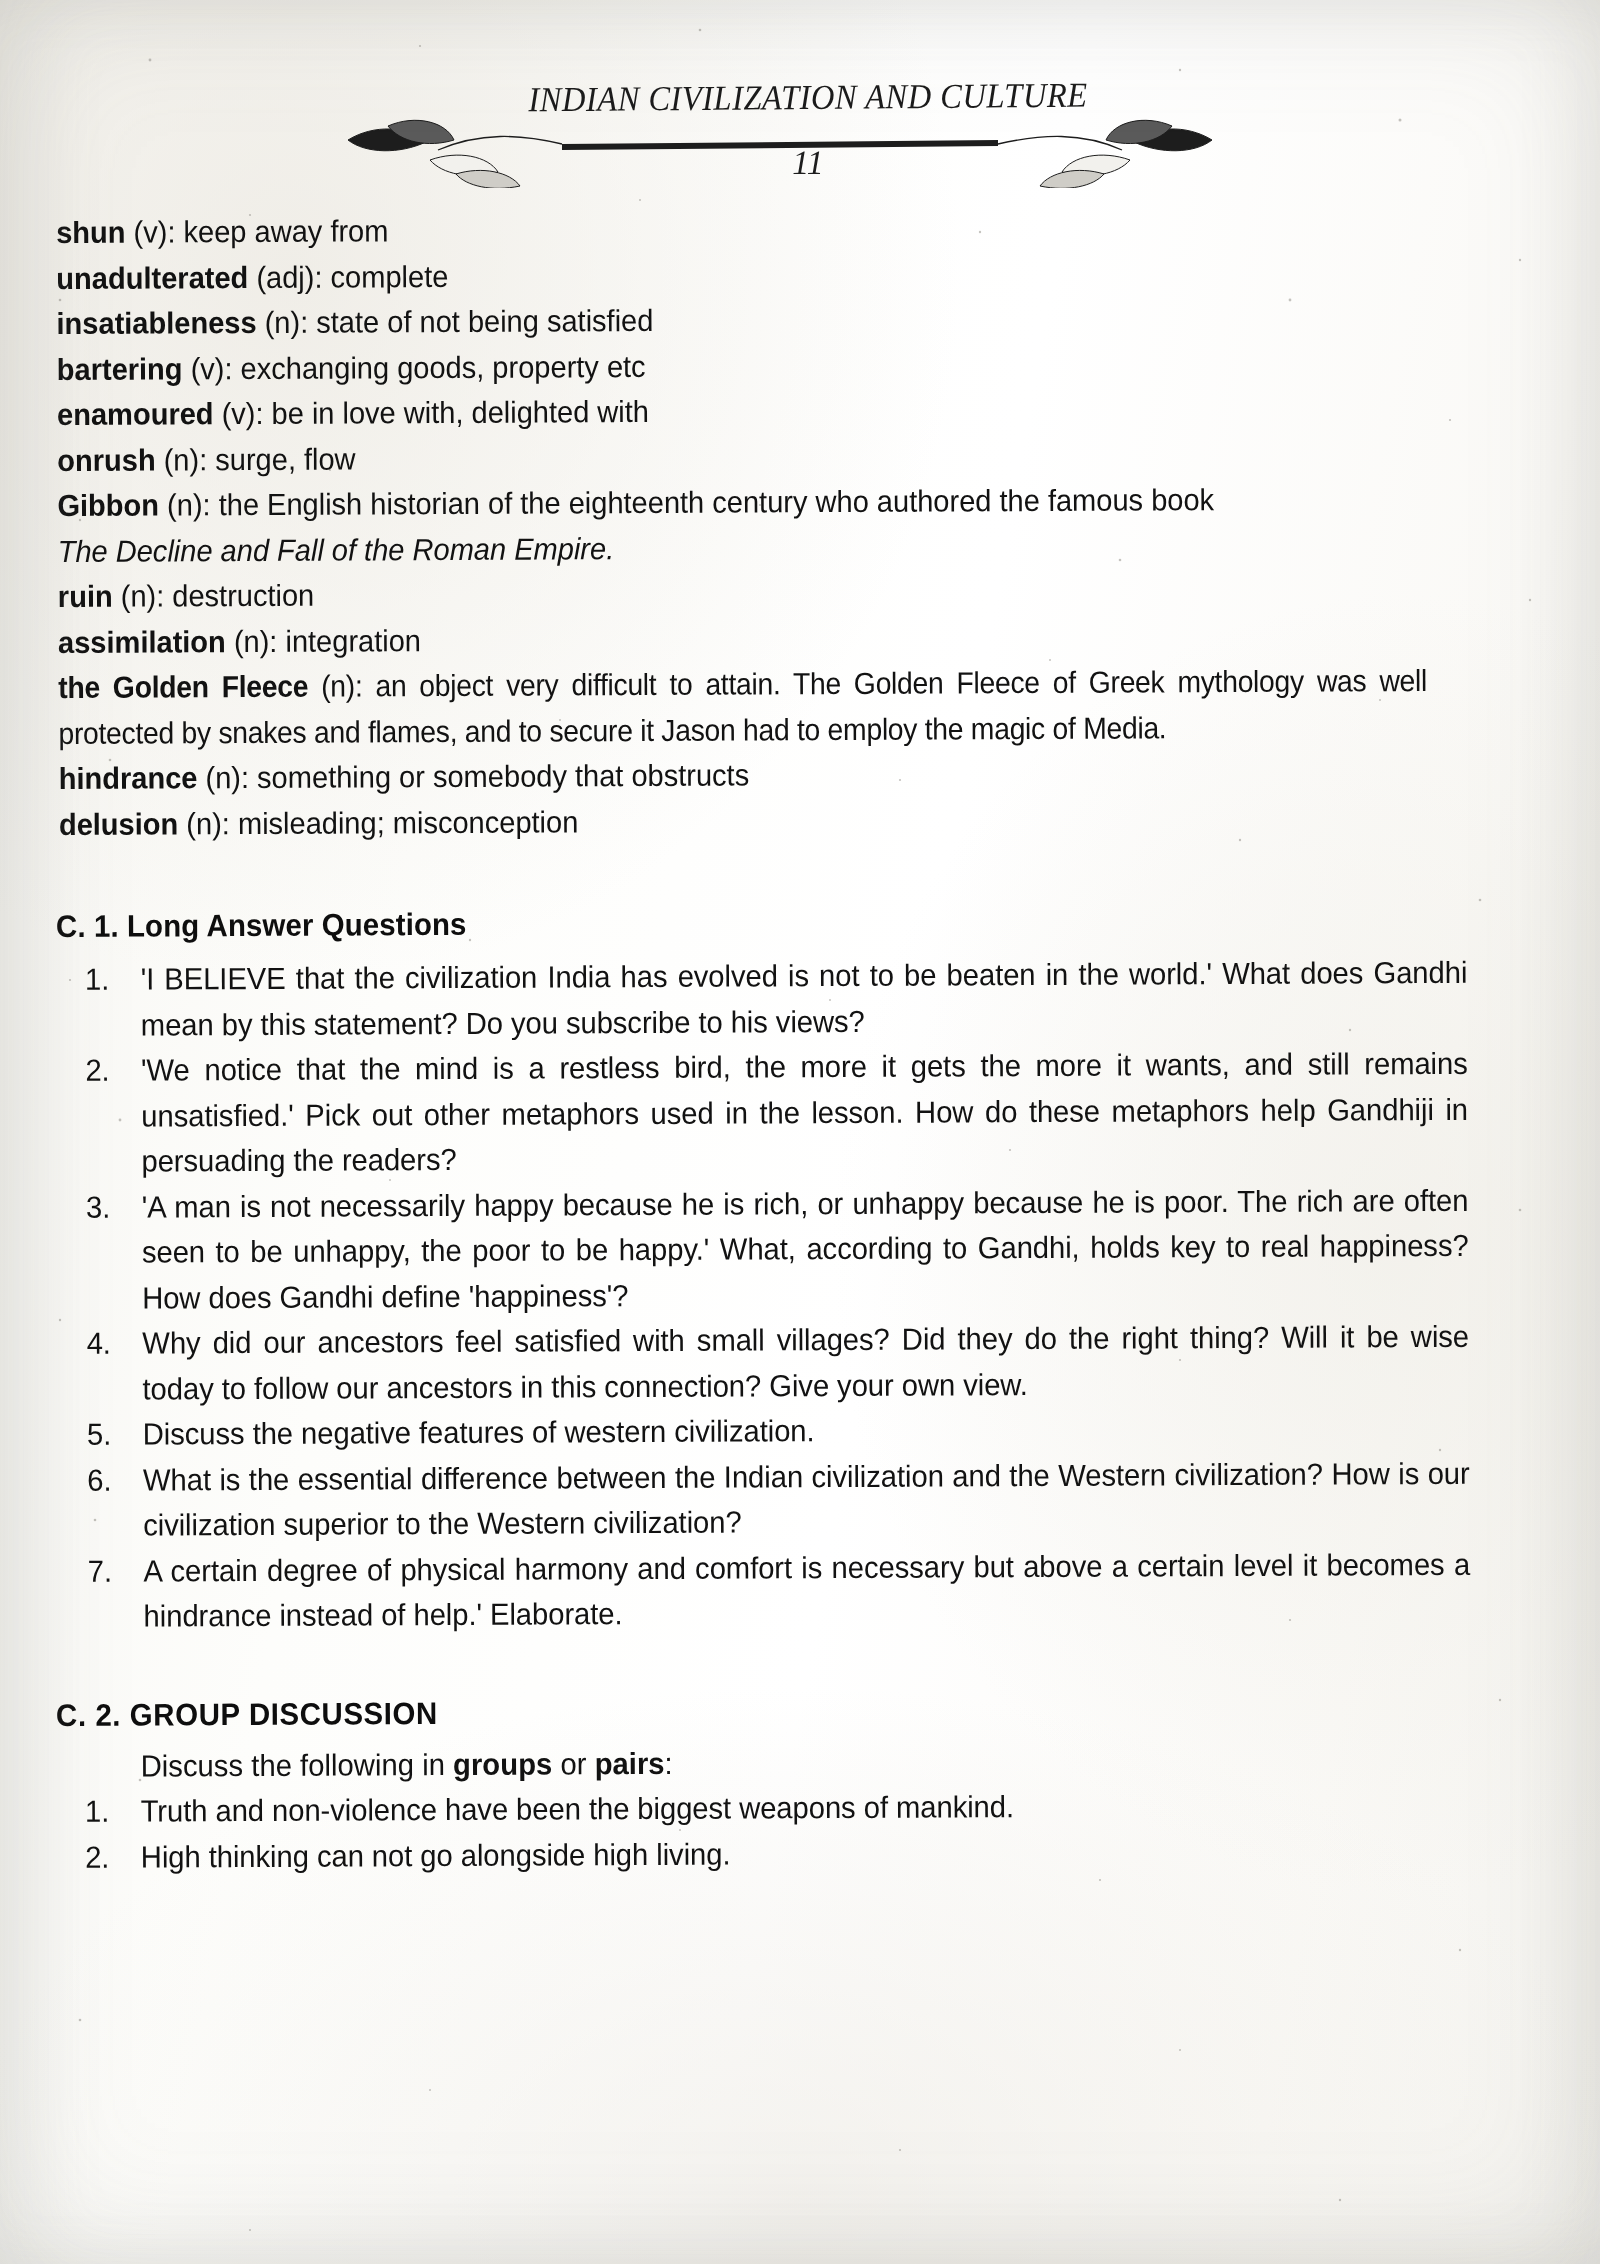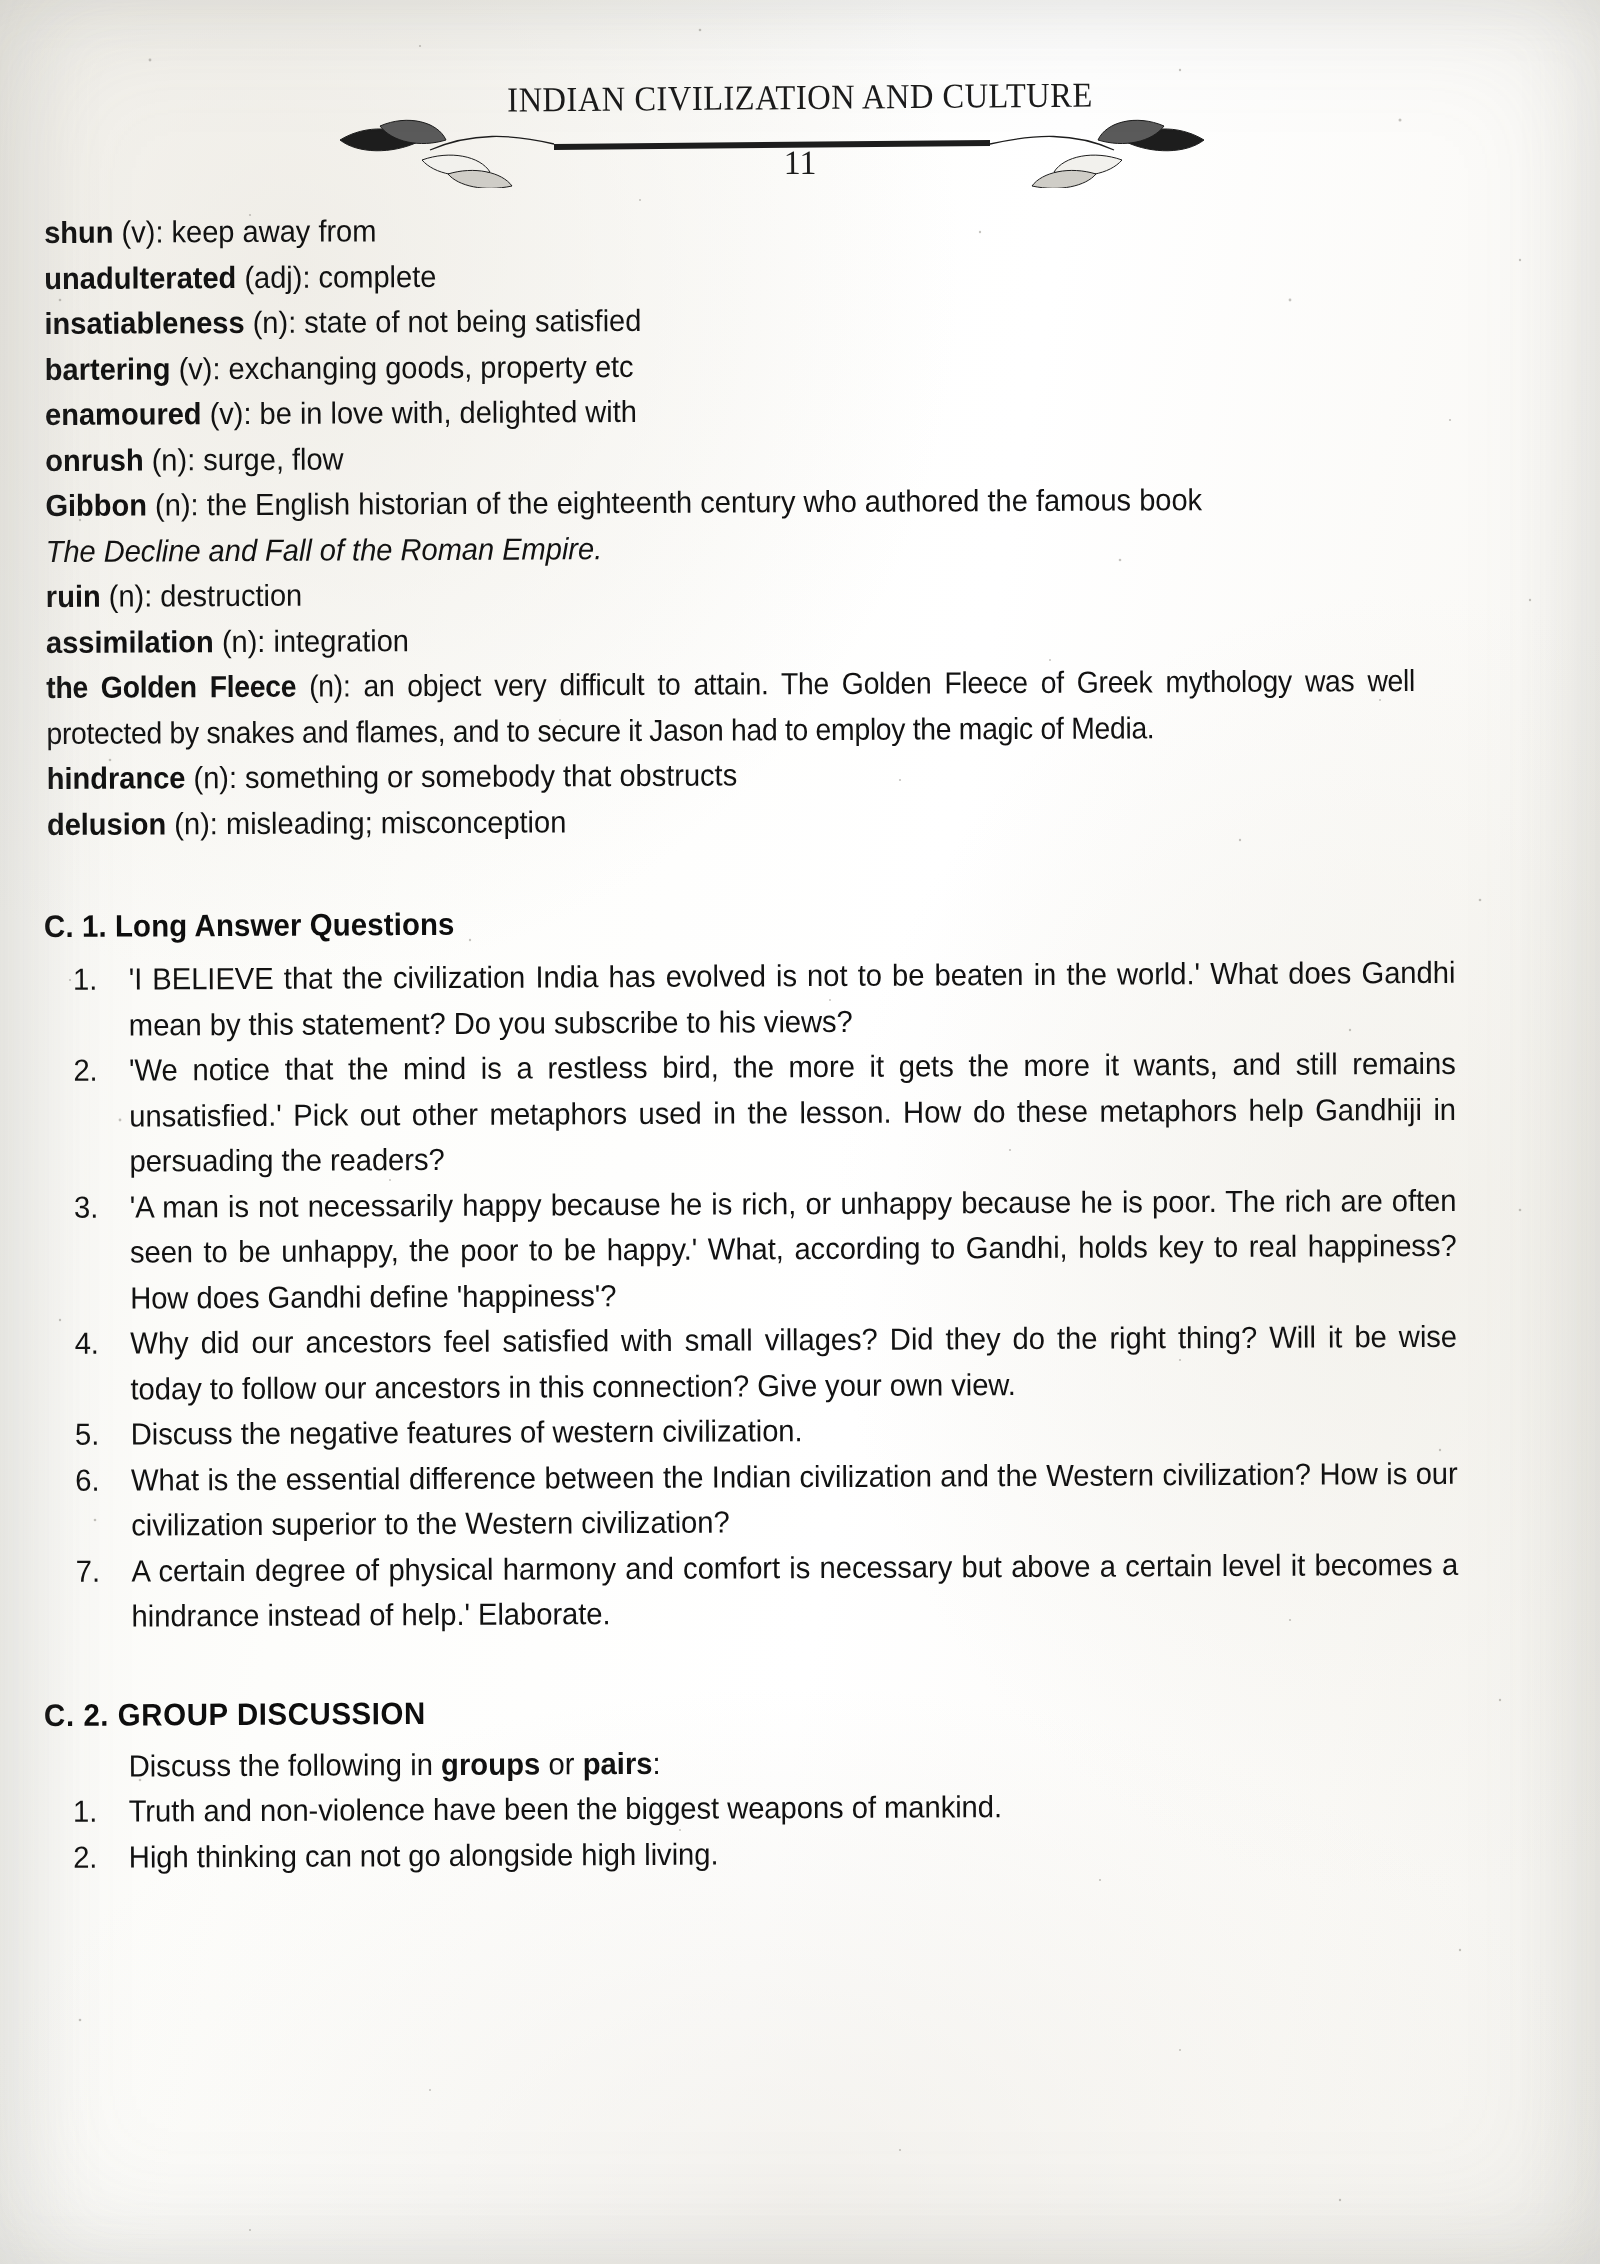--- a/index.html
+++ b/index.html
@@ -45,24 +45,25 @@
     position: absolute;
     left: 44px;
     top: 0;
     width: 1512px;
     height: 2264px;
   }
 
   
   .runhead {
     position: absolute;
-    left: 0;
+    left: 8px;
     top: 78px;
     width: 1512px;
     height: 110px;
+    font-style: italic;
   }
   .runhead-title {
     position: absolute;
     left: 0;
     top: 0;
     width: 1512px;
     text-align: center;
     font-family: "Liberation Serif", serif;
     font-size: 35px;
     letter-spacing: .5px;
@@ -86,21 +87,21 @@
     text-align: center;
     font-family: "Liberation Serif", serif;
     font-size: 34px;
     color: #1d1d1d;
     transform: rotate(-0.4deg);
   }
 
   
   .body-block {
     position: absolute;
-    left: 0;
+    left: 12px;
     top: 210px;
     width: 1470px;
   }
   .gloss {
     font-size: 30.5px;
     line-height: 45.5px;
     color: #121212;
     transform: scaleX(.955) rotate(-0.28deg);
     transform-origin: left top;
     letter-spacing: -0.05px;

